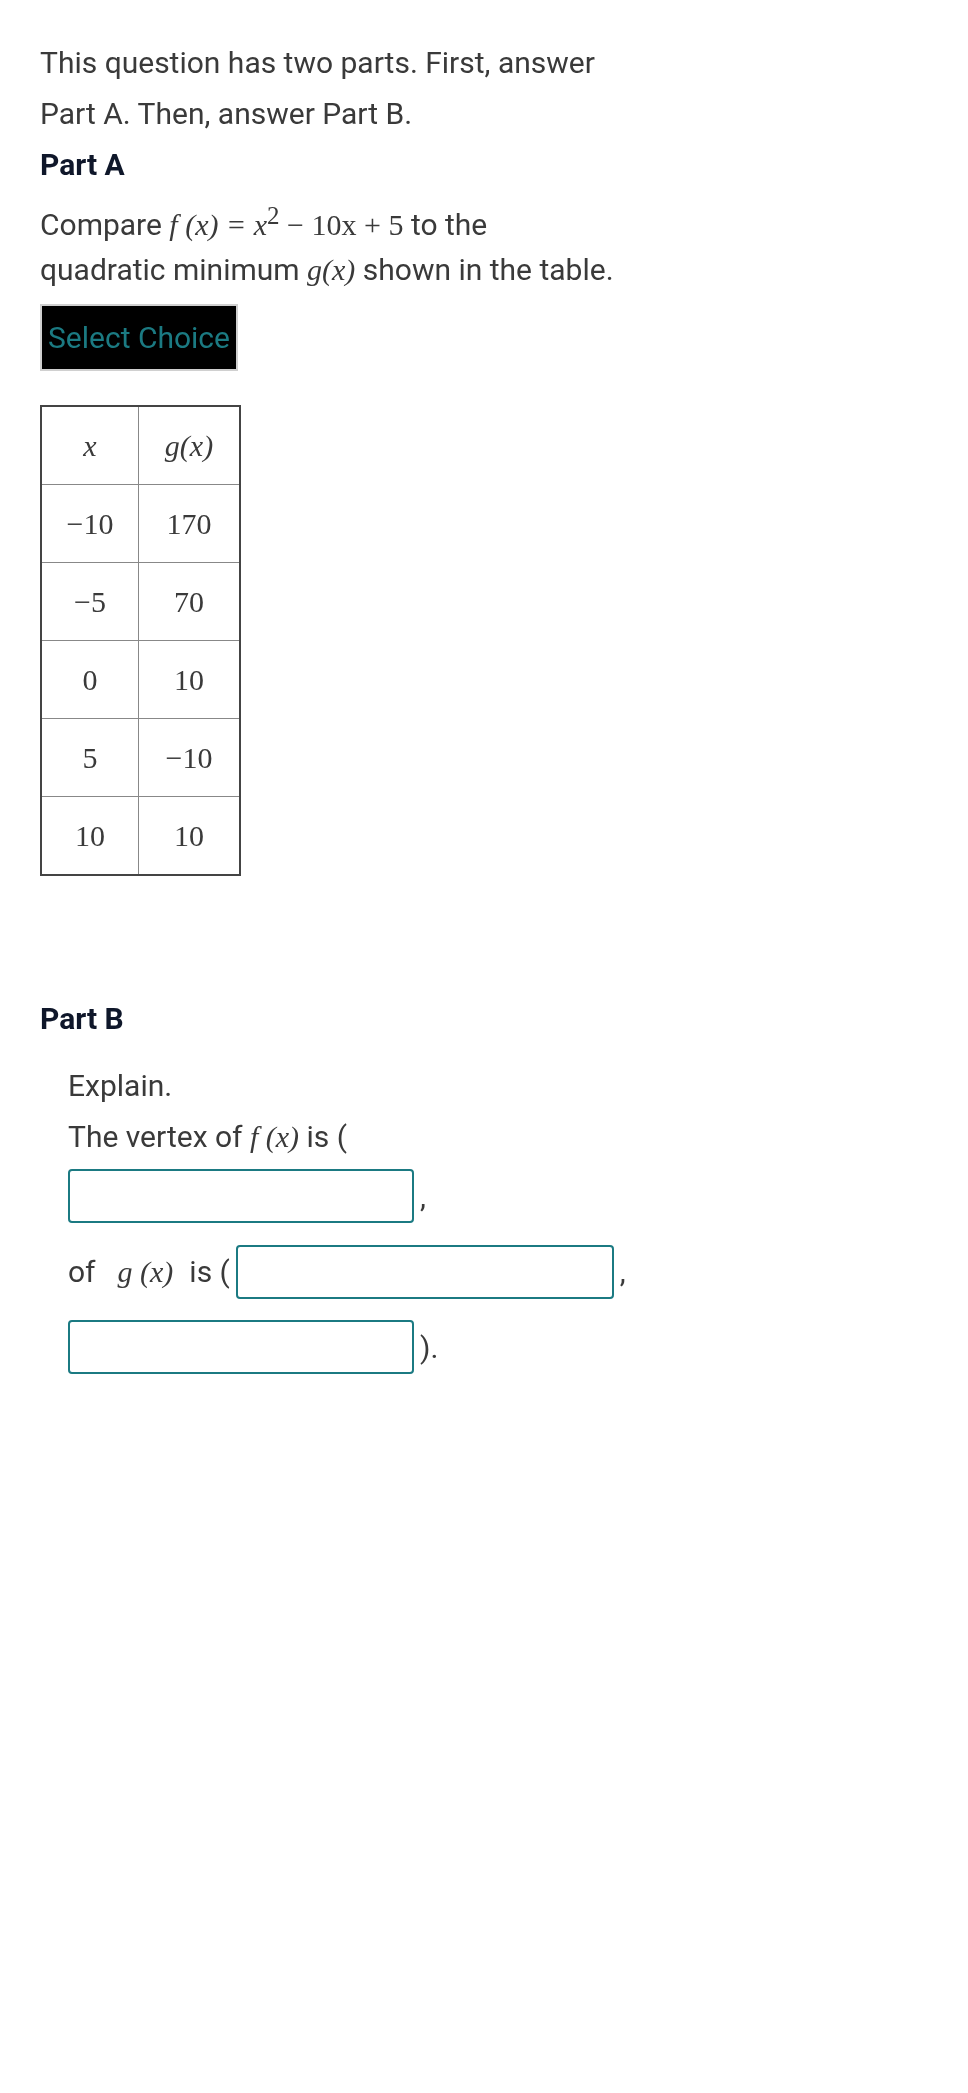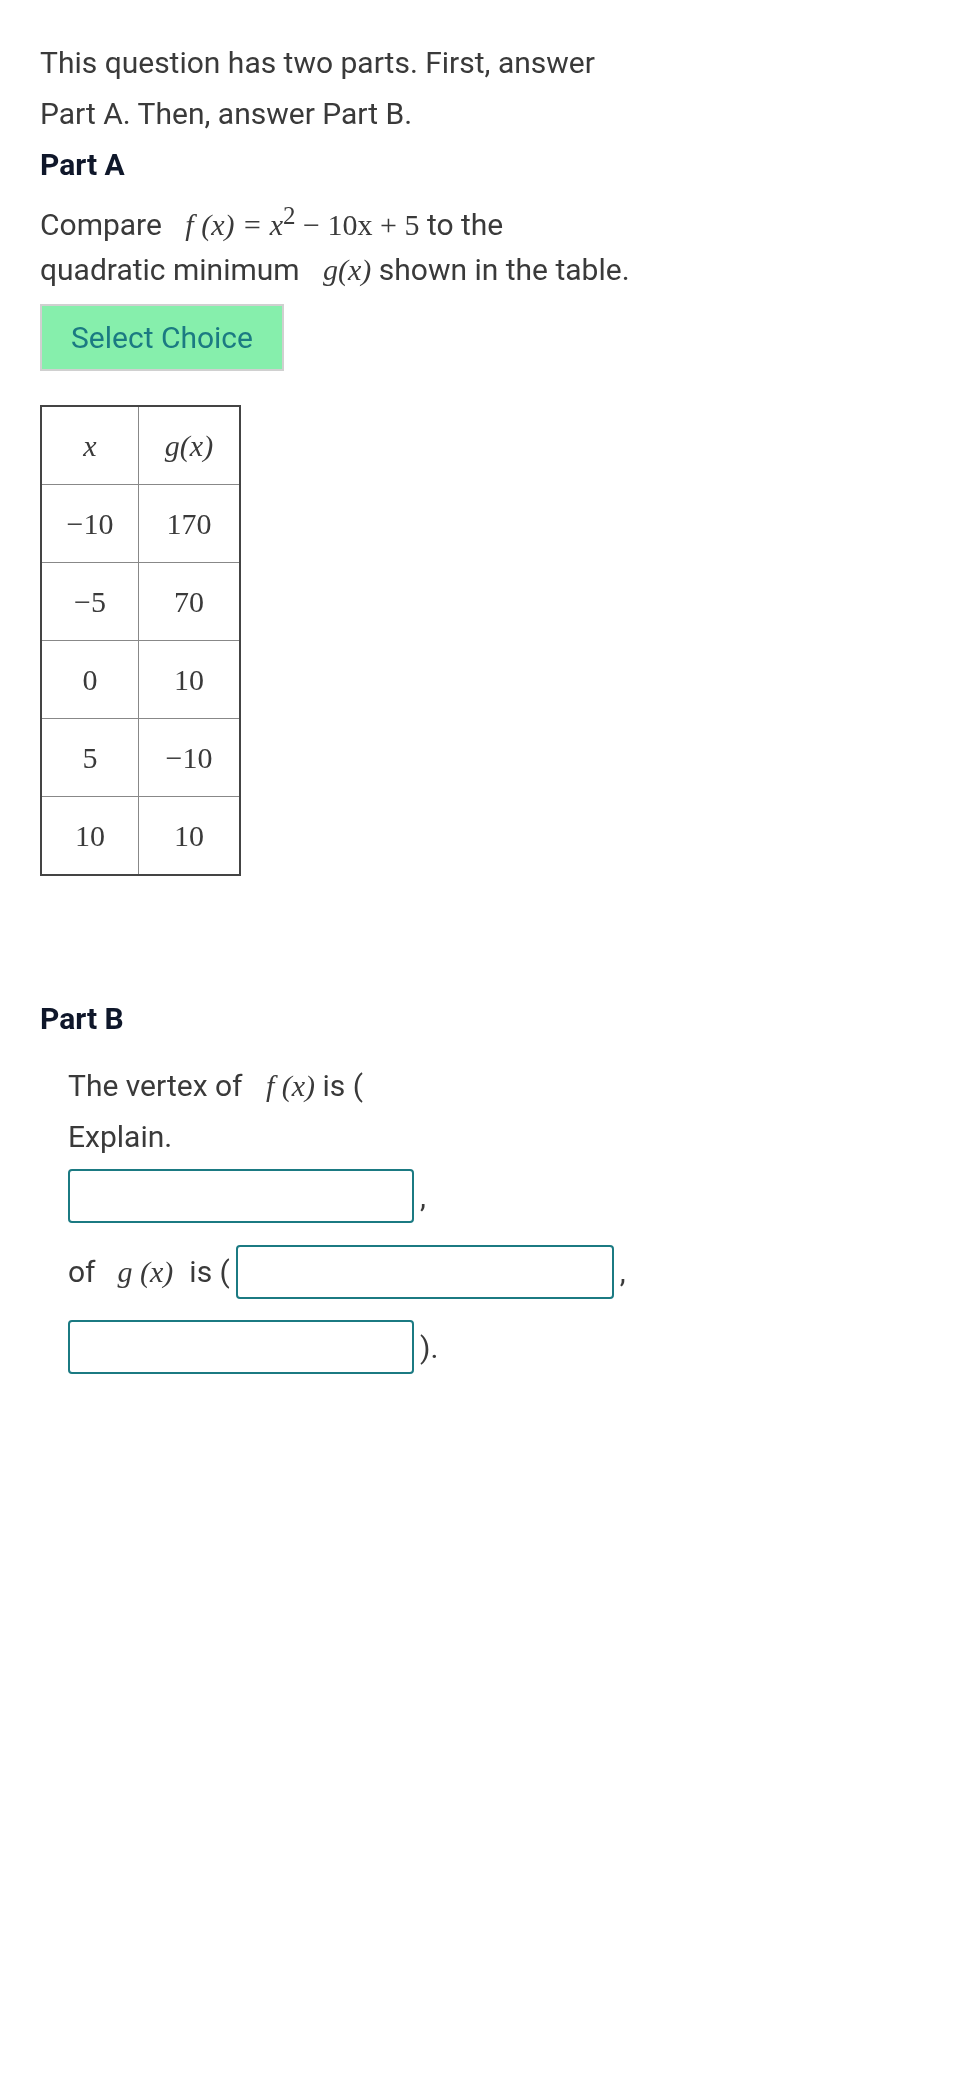--- a/index.html
+++ b/index.html
@@ -10,29 +10,29 @@
     font-size: 30px;
     line-height: 1.5;
     width: 888px;
   }
   .text-block { margin: 0 0 6px 0; }
   .heading {
     color: #0f172a;
     font-weight: 700;
     margin: 6px 0 10px 0;
   }
-  .math { font-family: "Times New Roman", Times, serif; margin-left: 16px; }
+  .math { font-family: "Times New Roman", Times, serif; }
   .ital { font-style: italic; }
   .select-btn {
     display: inline-block;
     border: 2px solid #d0d0d0;
-    padding: 14px 29px;
+    padding: 14px 6px;
     color: #1b7a82;
     font-size: 30px;
-    background: #86efac;
+    background: #000000;
     font-family: inherit;
     cursor: pointer;
     margin-top: 6px;
   }
   table.data {
     border-collapse: collapse;
     margin-top: 34px;
     border: 2px solid #444;
     font-family: "Times New Roman", Times, serif;
     font-size: 30px;
@@ -111,25 +111,25 @@
     <td class="xcol">10</td>
     <td class="gcol">10</td>
   </tr>
 </tbody>
   </table>
 
 <div class="part-b-block">
   <p class="heading">Part B</p>
 
   <div class="explain-block">
+    <div class="text-block">Explain.</div>
+
     <div class="text-block">
       <span>The vertex of </span><span class="math ital">f (x)</span><span> is (</span>
     </div>
-
-    <div class="text-block">Explain.</div>
 
     <div class="row">
       <input class="ans-input" type="text" style="">
       <span>,</span>
     </div>
 
 
     <div class="row">
       <span>of </span>
       <span class="math ital" style="margin:16px;">g (x)</span>

